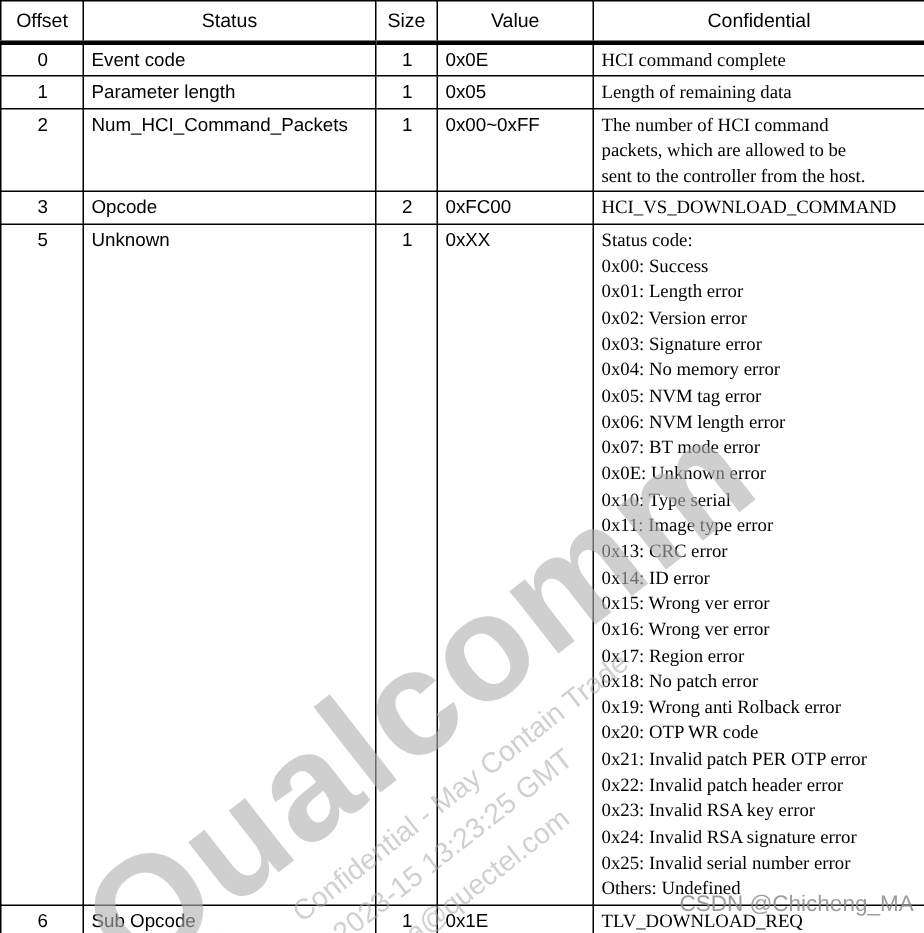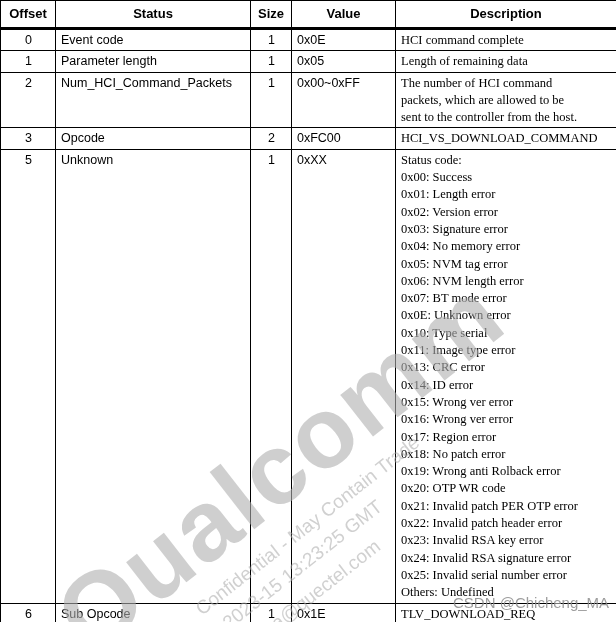--- a/index.html
+++ b/index.html
@@ -1,20 +1,20 @@
 <!DOCTYPE html>
 <html><head>
 <meta charset="utf-8">
 <style>
   html,body{margin:0;padding:0;background:#fff;}
   body{width:616px;height:622px;position:relative;overflow:hidden;font-family:"Liberation Sans",sans-serif;color:#000;}
   table{position:absolute;left:0;top:0;border-collapse:collapse;table-layout:fixed;width:616px;font-size:12.5px;line-height:17.3px;}
   col.c0{width:55px;} col.c1{width:195px;} col.c2{width:41px;} col.c3{width:104px;} col.c4{width:221px;}
   th,td{border:1px solid #000;padding:2px 4px 1px 5px;vertical-align:top;}
-  th{font-weight:bold;font-size:13px;height:26px;vertical-align:middle;text-align:center;border-bottom:3px solid #000;padding:0 4px;}
+  th{font-weight:normal;font-size:13px;height:26px;vertical-align:middle;text-align:center;border-bottom:3px solid #000;padding:0 4px;}
   td.center{text-align:center;}
   tr.r0 td{height:16px;} tr.r1 td{height:17px;} tr.r2 td{height:48px;} tr.r3 td{height:16px;}
   tr.r6 td{height:18px;}
   .line{display:block;white-space:nowrap;font-family:Liberation Serif, serif;}
   .watermark{position:absolute;pointer-events:none;color:rgba(170,170,170,0.55);transform-origin:left bottom;white-space:nowrap;}
   .wm-big{left:105px;top:560px;font-size:100px;font-weight:bold;transform:rotate(-38deg);color:rgba(175,175,175,0.6);letter-spacing:2px;}
   .wm-small{font-size:19px;transform:rotate(-38deg);}
   .wm-csdn{position:absolute;left:453px;top:594px;font-size:15px;color:rgba(140,140,140,0.85);pointer-events:none;white-space:nowrap;}
 </style>
 </head>
@@ -27,21 +27,21 @@
       <col class="c2">
       <col class="c3">
       <col class="c4">
     </colgroup>
   <thead>
     <tr>
       <th>Offset</th>
       <th>Status</th>
       <th>Size</th>
       <th>Value</th>
-      <th>Description</th>
+      <th>Confidential</th>
     </tr>
   </thead>
   <tbody>
     <tr class="r0">
       <td class="center">0</td>
       <td>Event code</td>
       <td class="center">1</td>
       <td>0x0E</td>
       <td>
           <span class="line">HCI command complete</span>

